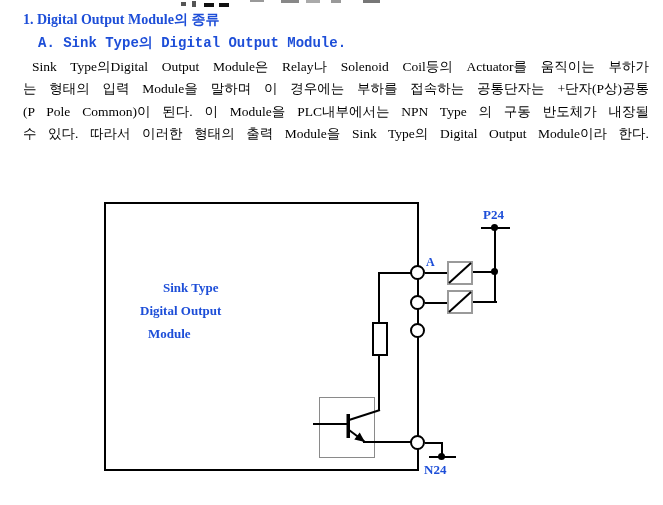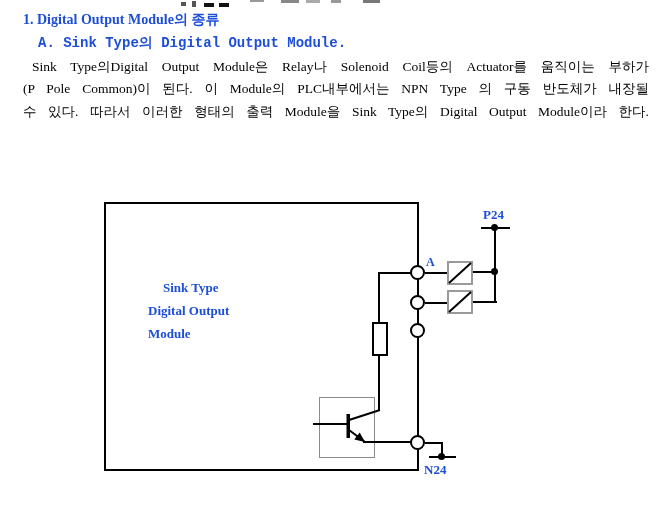--- a/index.html
+++ b/index.html
@@ -39,30 +39,31 @@
 <div class="artifact" style="left:281px;top:0;width:18px;height:3px;background:#888;"></div>
 <div class="artifact" style="left:306px;top:0;width:14px;height:3px;background:#aaa;"></div>
 <div class="artifact" style="left:331px;top:0;width:10px;height:3px;background:#999;"></div>
 <div class="artifact" style="left:363px;top:0;width:17px;height:3px;background:#777;"></div>
 
 <div class="t h1">1. Digital Output Module의 종류</div>
 <div class="t h2">A. Sink Type의 Digital Output Module.</div>
 
 <div class="para">
   <div class="para-line first">Sink Type의Digital Output Module은 Relay나 Solenoid Coil등의 Actuator를 움직이는 부하가</div>
-  <div class="para-line">(P Pole Common)이 된다. 이 Module의 PLC내부에서는 NPN Type 의 구동 반도체가 내장될</div>
+  <div class="para-line">는 형태의 입력 Module을 말하며 이 경우에는 부하를 접속하는 공통단자는 +단자(P상)공통</div>
+  <div class="para-line">(P Pole Common)이 된다. 이 Module을 PLC내부에서는 NPN Type 의 구동 반도체가 내장될</div>
   <div class="para-line">수 있다. 따라서 이러한 형태의 출력 Module을 Sink Type의 Digital Output Module이라 한다.</div>
 </div>
 
 <div>
 
   <div class="box module-box"></div>
 
   <div class="t lbl" style="left:163px;top:280px;">Sink Type</div>
-  <div class="t lbl" style="left:148px;top:303px;">Digital Output</div>
+  <div class="t lbl" style="left:140px;top:303px;">Digital Output</div>
   <div class="t lbl" style="left:148px;top:326px;">Module</div>
 
   <div class="wire" style="left:379px;top:272px;width:33px;height:2px;"></div>
   <div class="wire" style="left:378px;top:272px;width:2px;height:50px;"></div>
   <div class="box resistor"></div>
   <div class="wire" style="left:378px;top:356px;width:2px;height:55px;"></div>
 
   <div class="box transistor-box"></div>
   <svg style="left:310px;top:403px;" width="78" height="48" viewBox="0 0 78 48">
     <line x1="3" y1="21" x2="39" y2="21" stroke="#000" stroke-width="2"></line>

